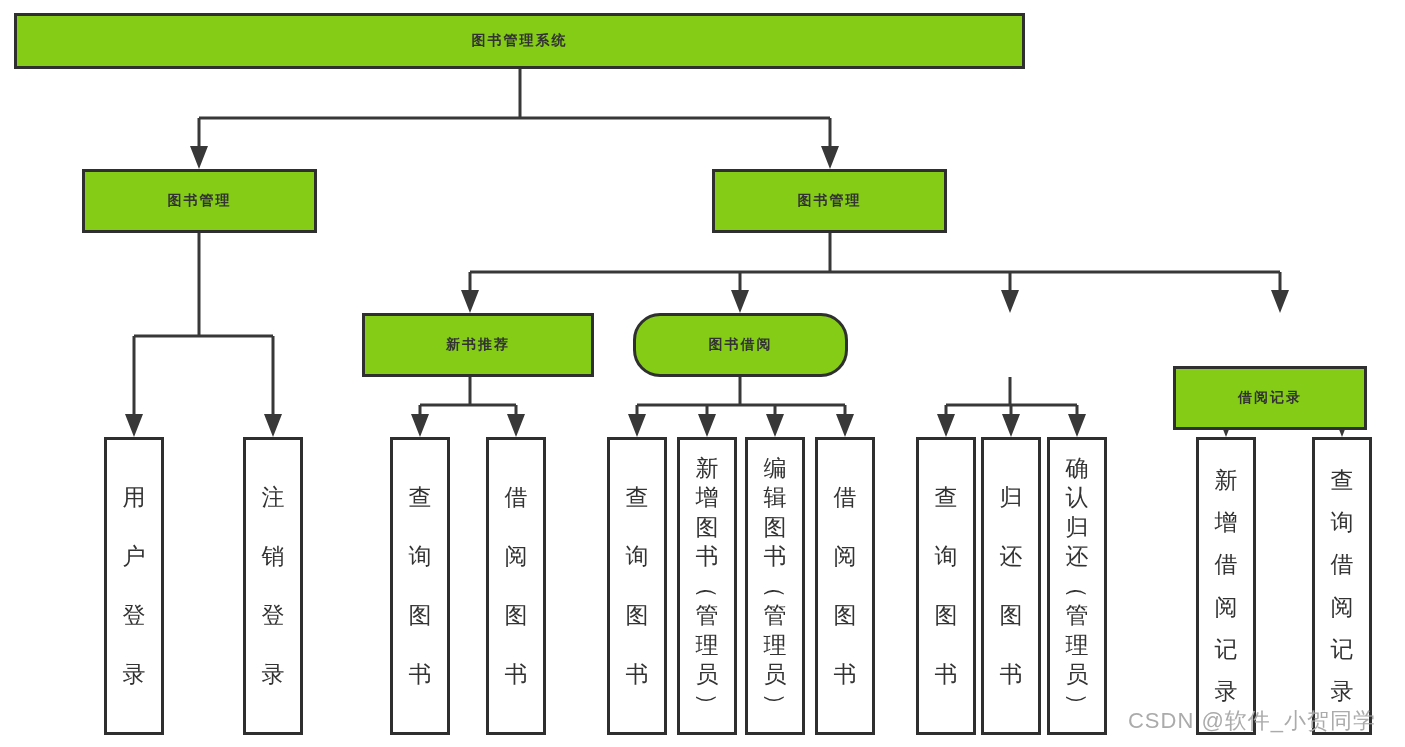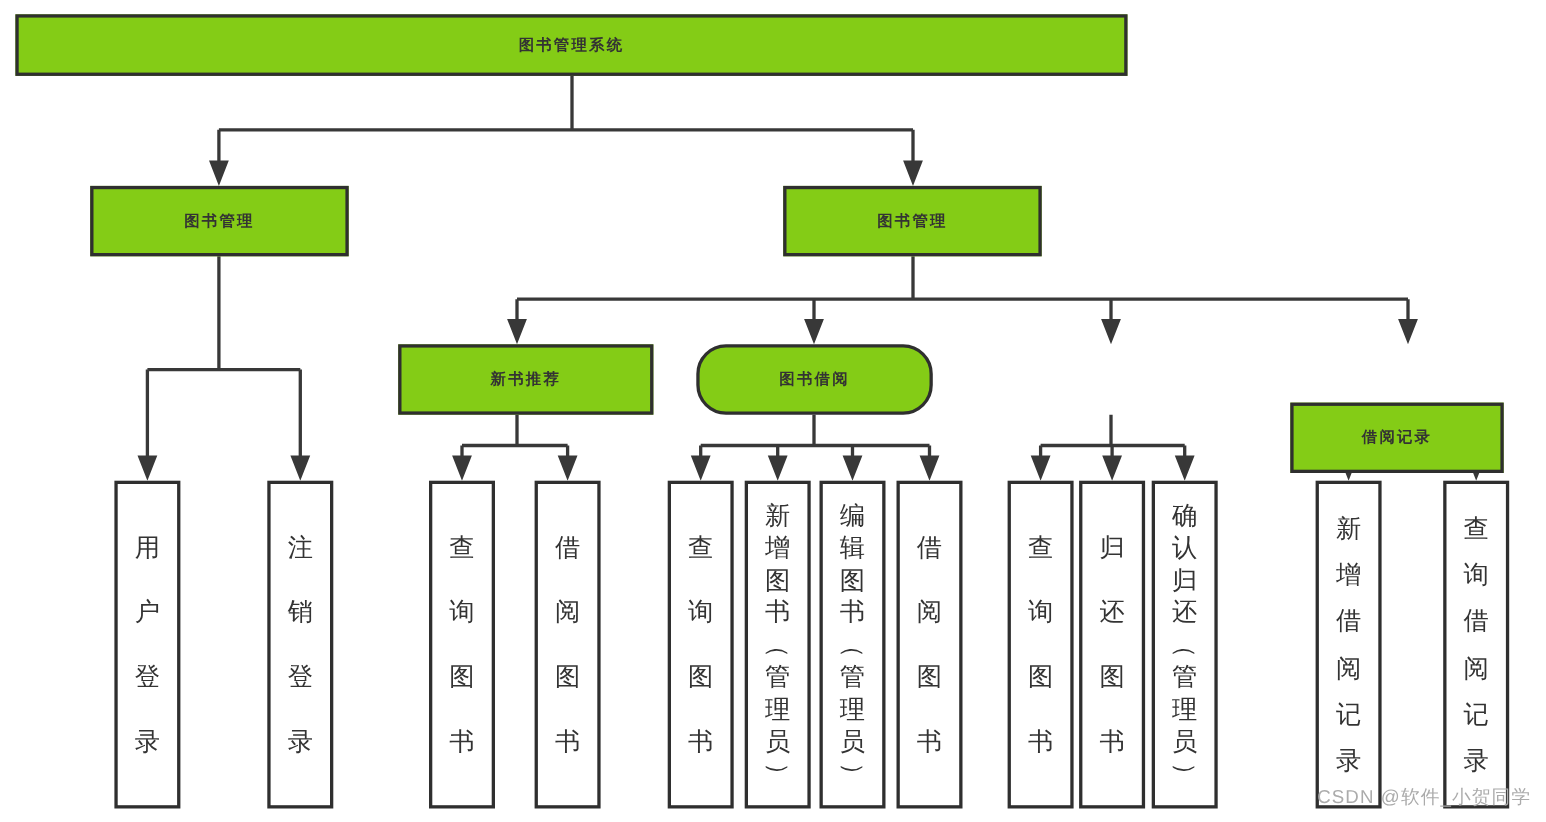--- a/index.html
+++ b/index.html
@@ -49,23 +49,23 @@
     font-size:23px;
     line-height:1;
     z-index:2;
   }
   .leaf span{display:block;}
   .leaf span.rot{transform:rotate(90deg);}
   .ln{fill:none;stroke:var(--line);stroke-width:3;}
   .ar{fill:var(--line);stroke:none;}
   .watermark{
     position:absolute;
-    right:13px;
+    right:29px;
     bottom:11px;
-    font-size:17px;
+    font-size:22px;
     color:var(--watermark);
     letter-spacing:1px;
     z-index:3;
   }
 </style>
 </head>
 <body>
 
 <div class="stage">
 

